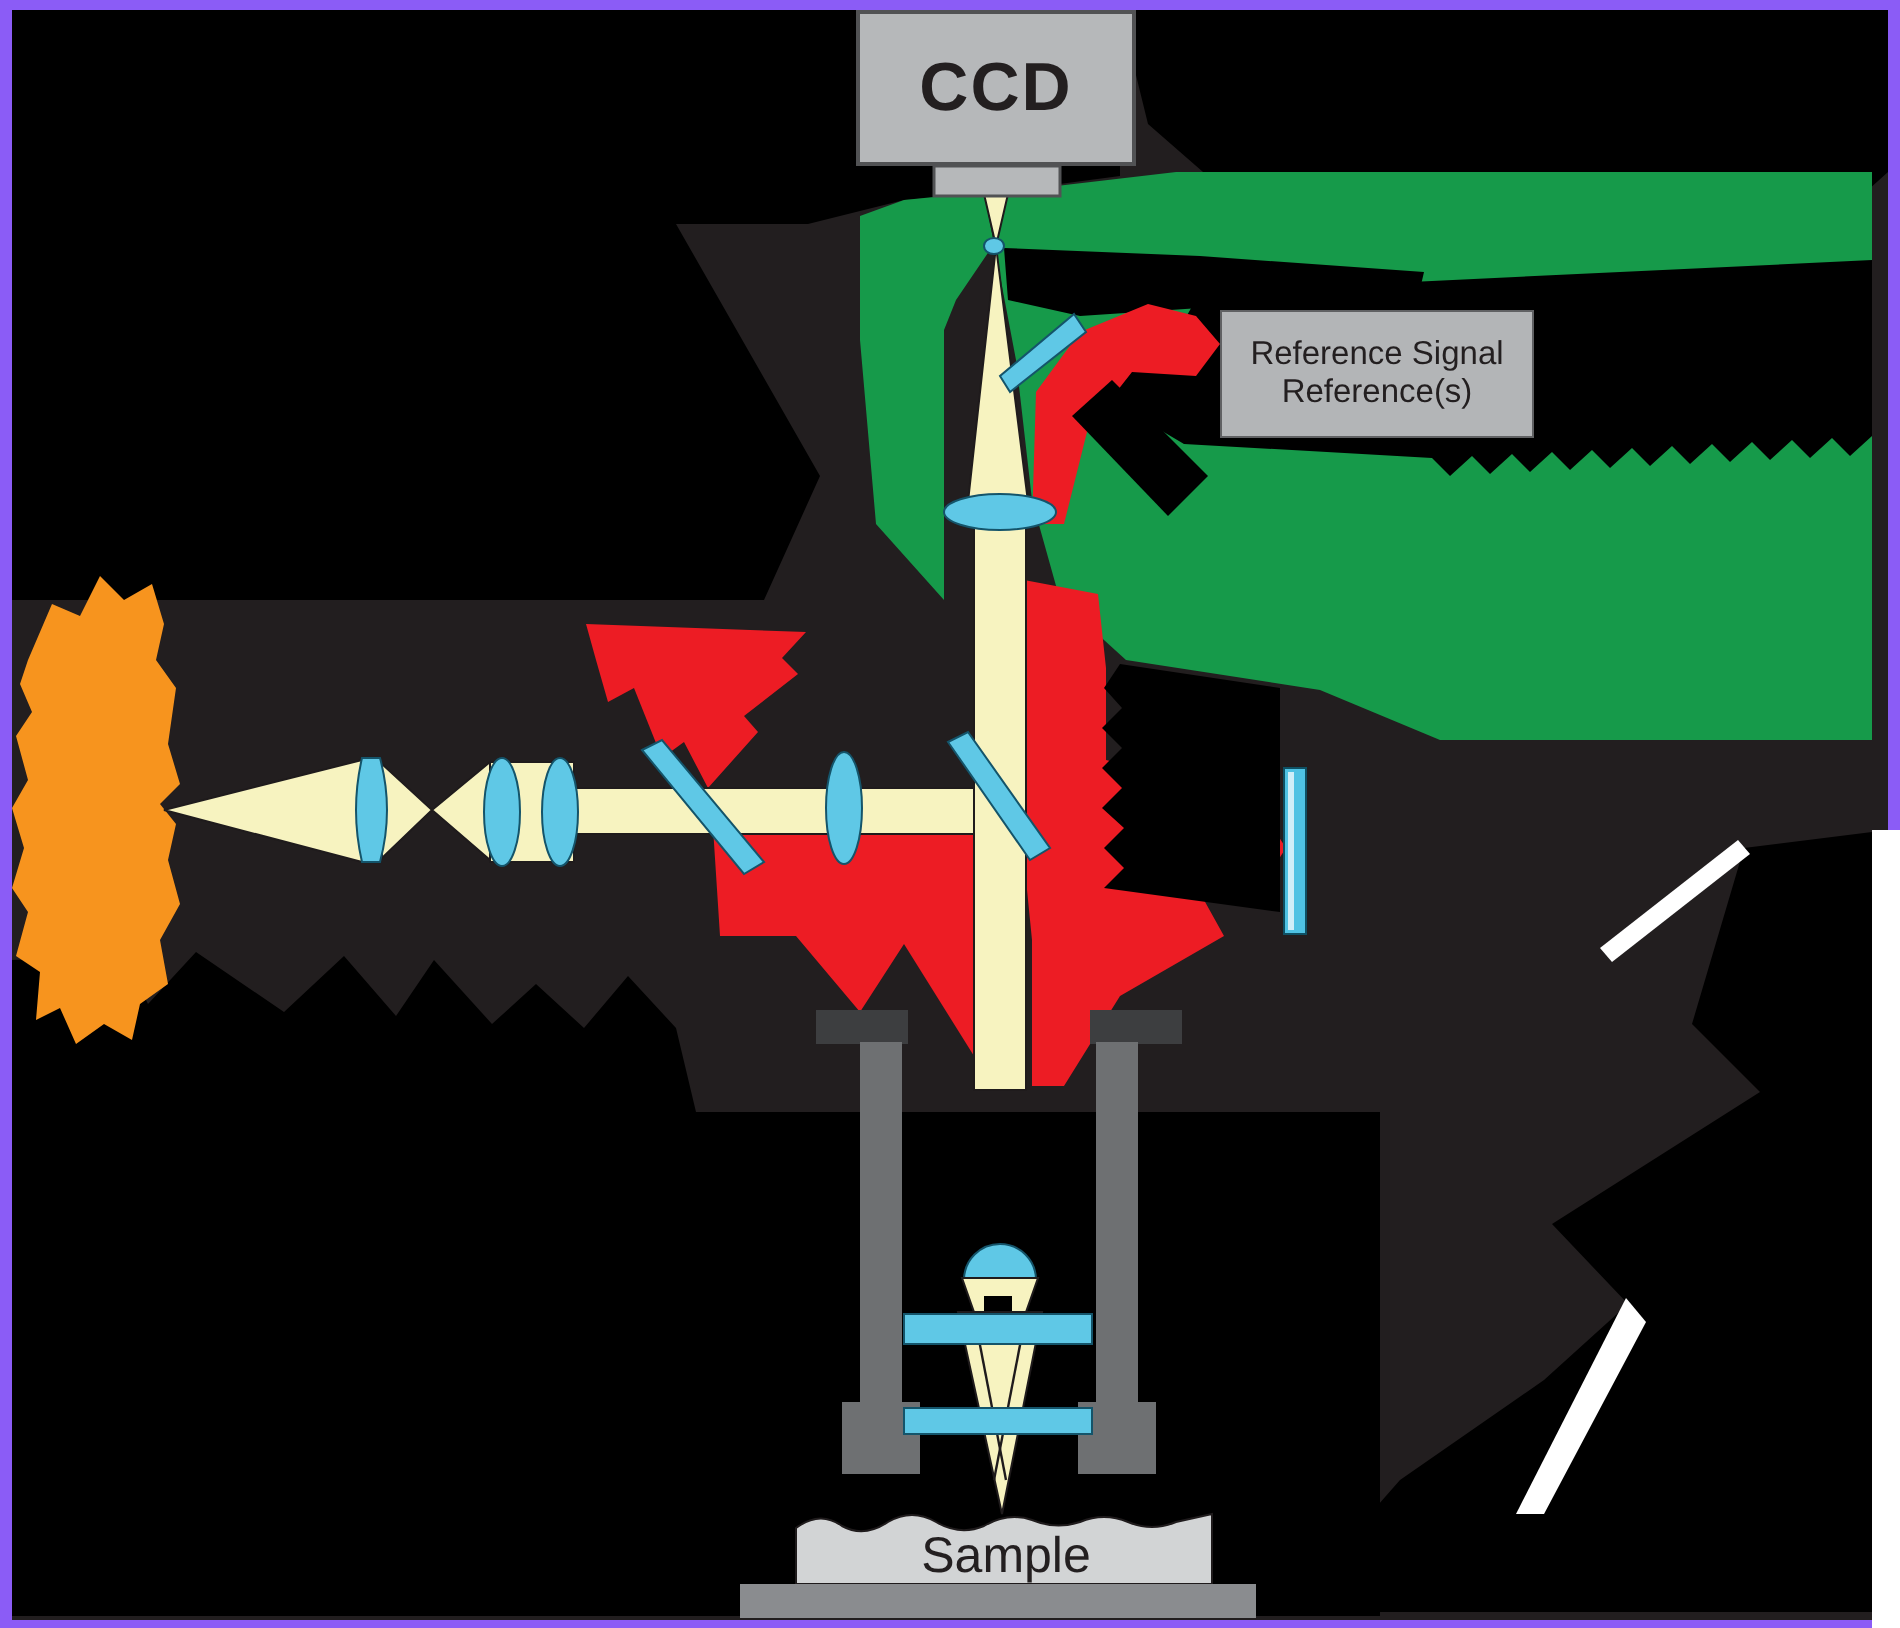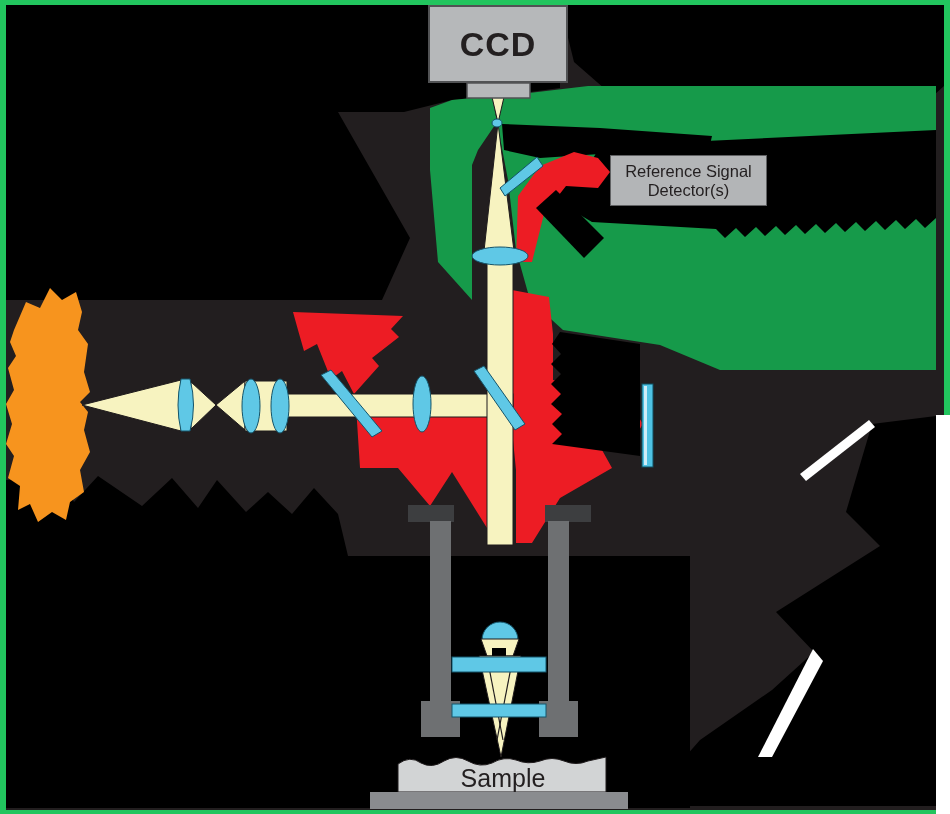--- a/index.html
+++ b/index.html
@@ -1,22 +1,22 @@
 <!DOCTYPE html>
 <html><head>
 <meta charset="utf-8">
 <style>
   html,body{margin:0;padding:0;background:#ffffff;}
-  .stage{position:relative;width:950px;height:814px;background:#22c55e;overflow:hidden;
+  .stage{position:relative;width:950px;height:814px;background:#8b5cf6;overflow:hidden;
          font-family:"Liberation Sans",sans-serif;}
   .stage svg{position:absolute;left:0;top:0;}
   .label{position:absolute;color:#231f20;display:flex;align-items:center;justify-content:center;}
   .ccd-box{left:428px;top:5px;width:140px;height:78px;background:#b6b8ba;border:2px solid #515254;
            font-weight:bold;font-size:34px;letter-spacing:1px;box-sizing:border-box;}
-  .det-box{left:610px;top:155px;width:157px;height:51px;background:#b3b5b7;border:1px solid #606163;
+  .det-box{left:610px;top:155px;width:157px;height:64px;background:#b3b5b7;border:1px solid #606163;
            box-sizing:border-box;flex-direction:column;font-size:16.5px;line-height:19px;text-align:center;}
   .sample-label{left:425px;top:765px;width:156px;height:26px;font-size:25px;}
 </style>
 </head>
 <body>
 
 <div class="stage">
 <svg width="950" height="814" viewBox="0 0 950 814">
 
   <rect x="6" y="5" width="938" height="805" fill="#221e1f"></rect>
@@ -126,19 +126,19 @@
     <rect x="370" y="792" width="258" height="17" fill="#8a8c8f"></rect>
   </g>
 </svg>
 
   <div class="label ccd-box">
     <span>CCD</span>
   </div>
 
   <div class="label det-box">
     <div>Reference Signal</div>
-    <div>Detector(s)</div>
+    <div>Reference(s)</div>
   </div>
 
   <div class="label sample-label">
     <span>Sample</span>
   </div>
 </div>
 
 </body></html>

